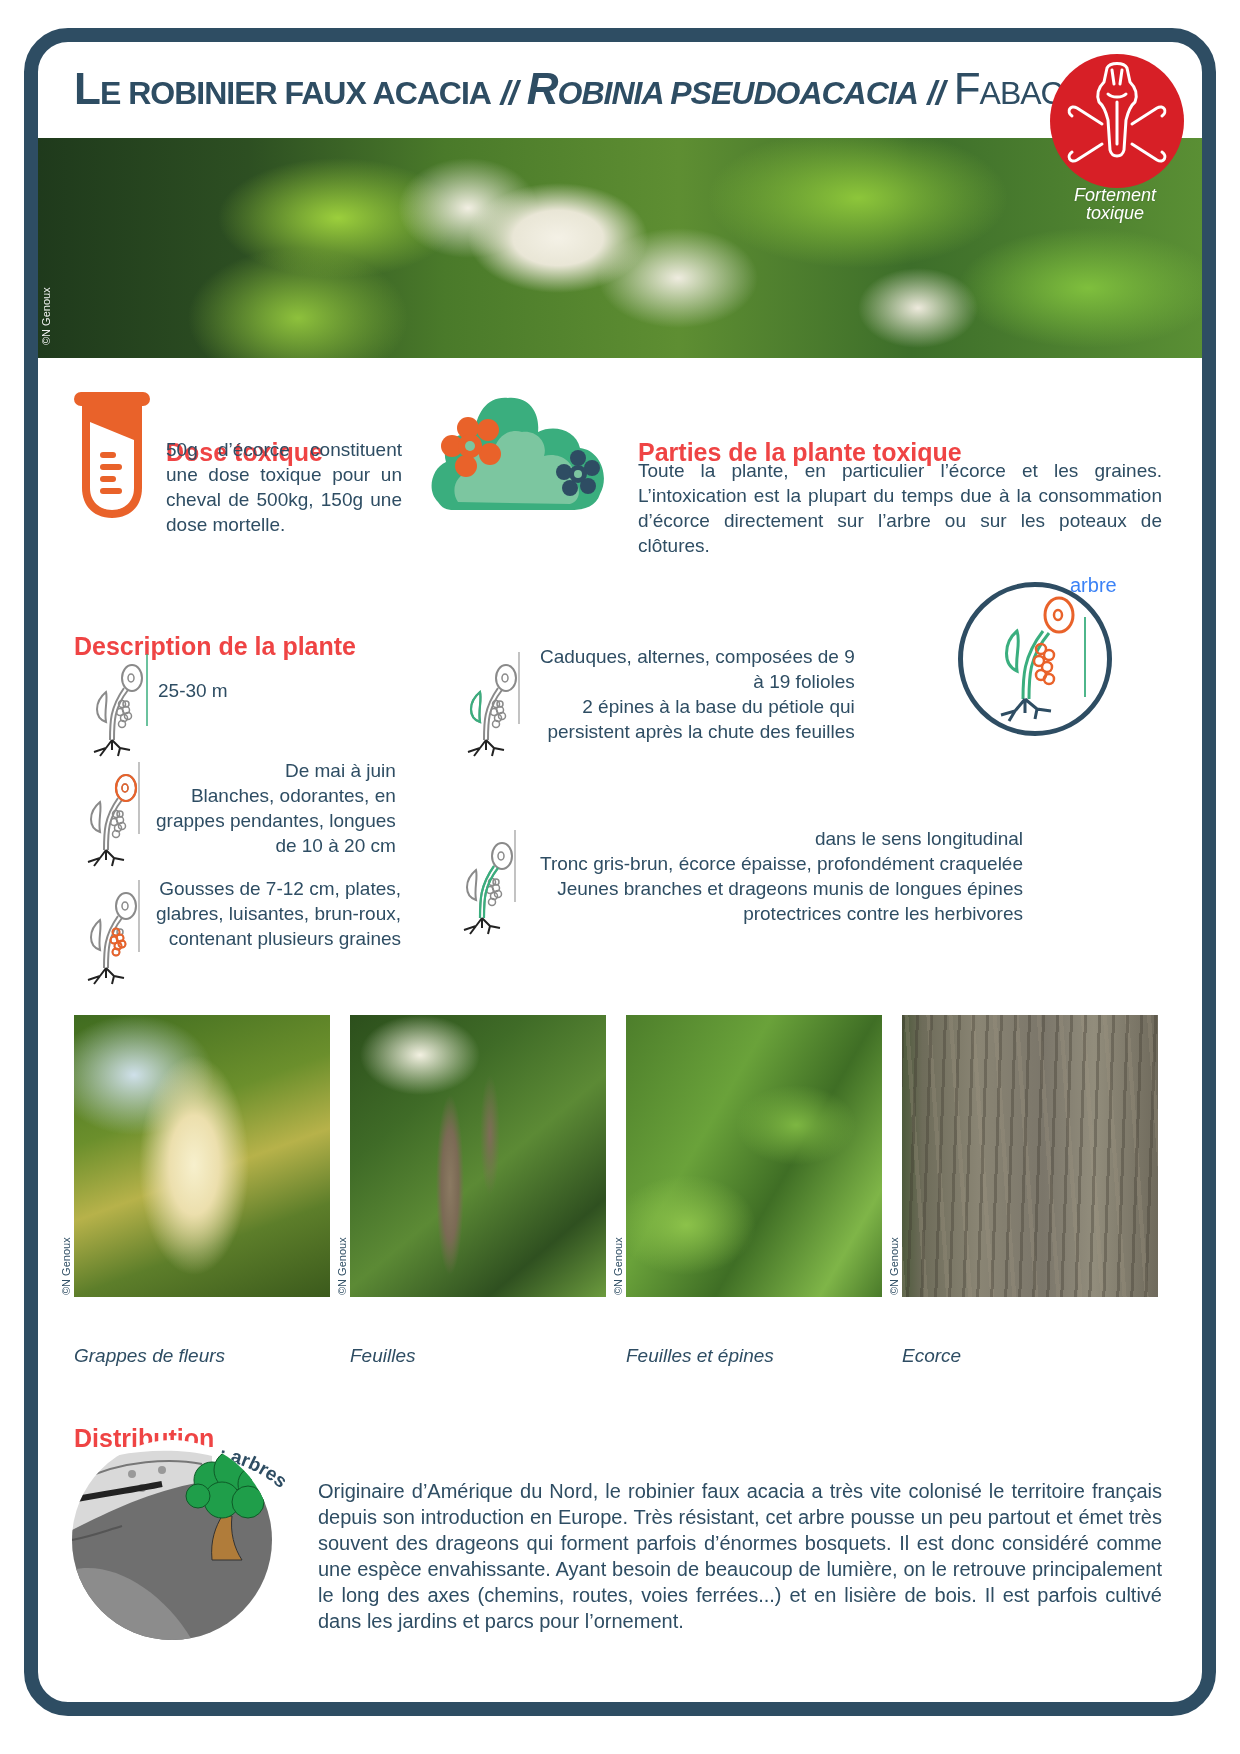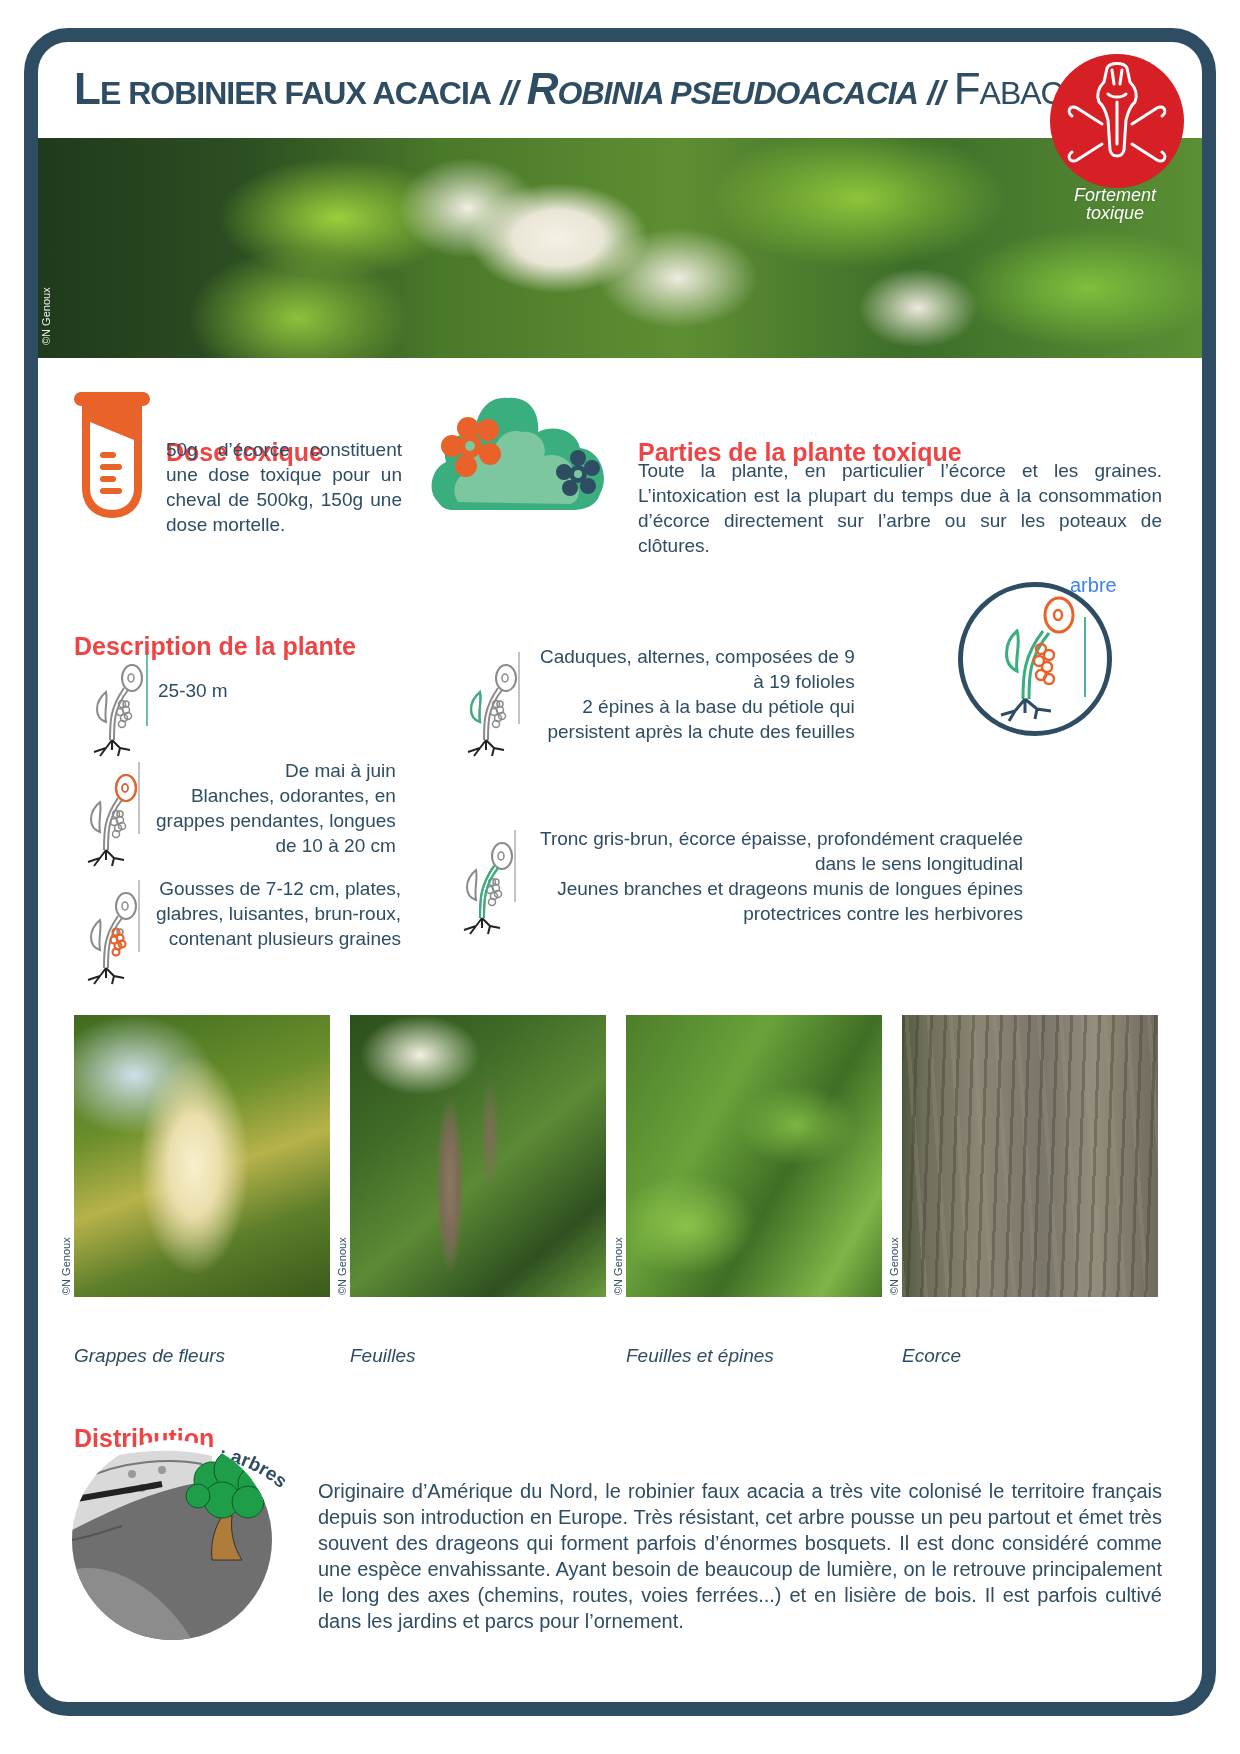--- a/index.html
+++ b/index.html
@@ -249,22 +249,22 @@
 
 <div class="desc-item" style="left:454px;top:830px">
   <svg width="70" height="108" viewBox="0 0 70 108">
     <use href="#plant" stroke="#8a8a8a"></use>
     <path d="M26 88 C26 70 26 56 40 36 M30 88 C30 70 30 56 44 38" fill="none" stroke="#3aae7e" stroke-width="2.2"></path>
   </svg>
   <svg width="6" height="72" style="position:absolute;left:58px;top:0">
     <line x1="3" y1="0" x2="3" y2="72" stroke="#9a9a9a" stroke-width="1.2"></line>
   </svg>
   <div class="txt" style="left:86px;top:-4px">
+    <div>dans le sens longitudinal</div>
     <div>Tronc gris-brun, écorce épaisse, profondément craquelée</div>
-    <div>dans le sens longitudinal</div>
     <div>Jeunes branches et drageons munis de longues épines</div>
     <div>protectrices contre les herbivores</div>
   </div>
 </div>
 
 <div style="position:absolute;left:958px;top:582px;width:154px;height:154px;border:5px solid #2e4d63;border-radius:50%;background:#fff">
   <svg width="144" height="144" viewBox="0 0 144 144">
     <path d="M54 44 C40 56 40 78 54 84 C52 70 58 56 54 44 Z" fill="none" stroke="#3aae7e" stroke-width="3"></path>
     <path d="M60 112 C60 90 60 70 80 44 M66 112 C66 90 66 70 86 46" fill="none" stroke="#3aae7e" stroke-width="3"></path>
     <ellipse cx="96" cy="28" rx="14" ry="17" fill="none" stroke="#e9622a" stroke-width="3"></ellipse>

